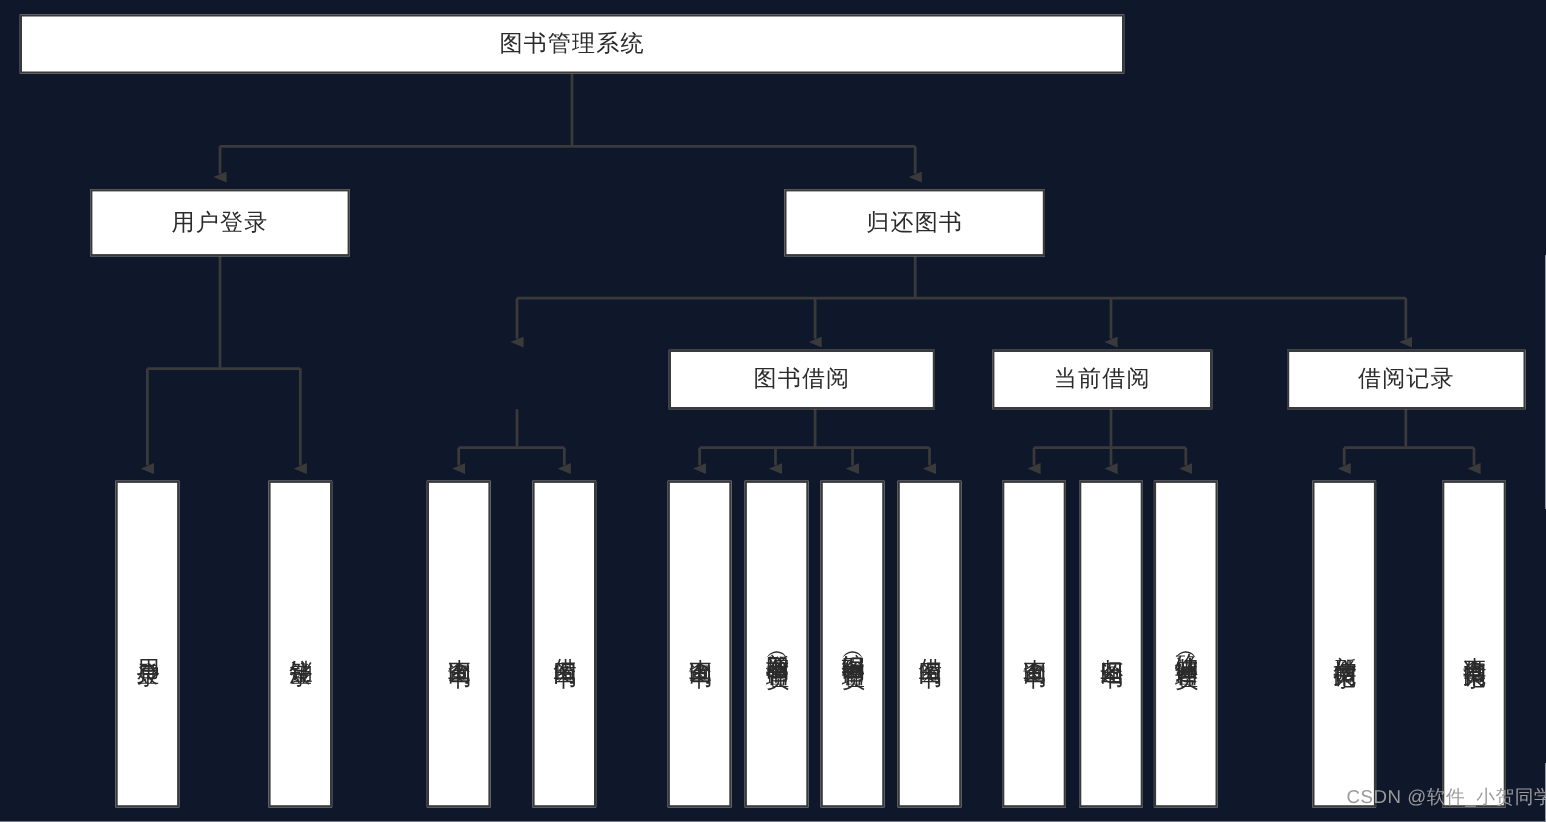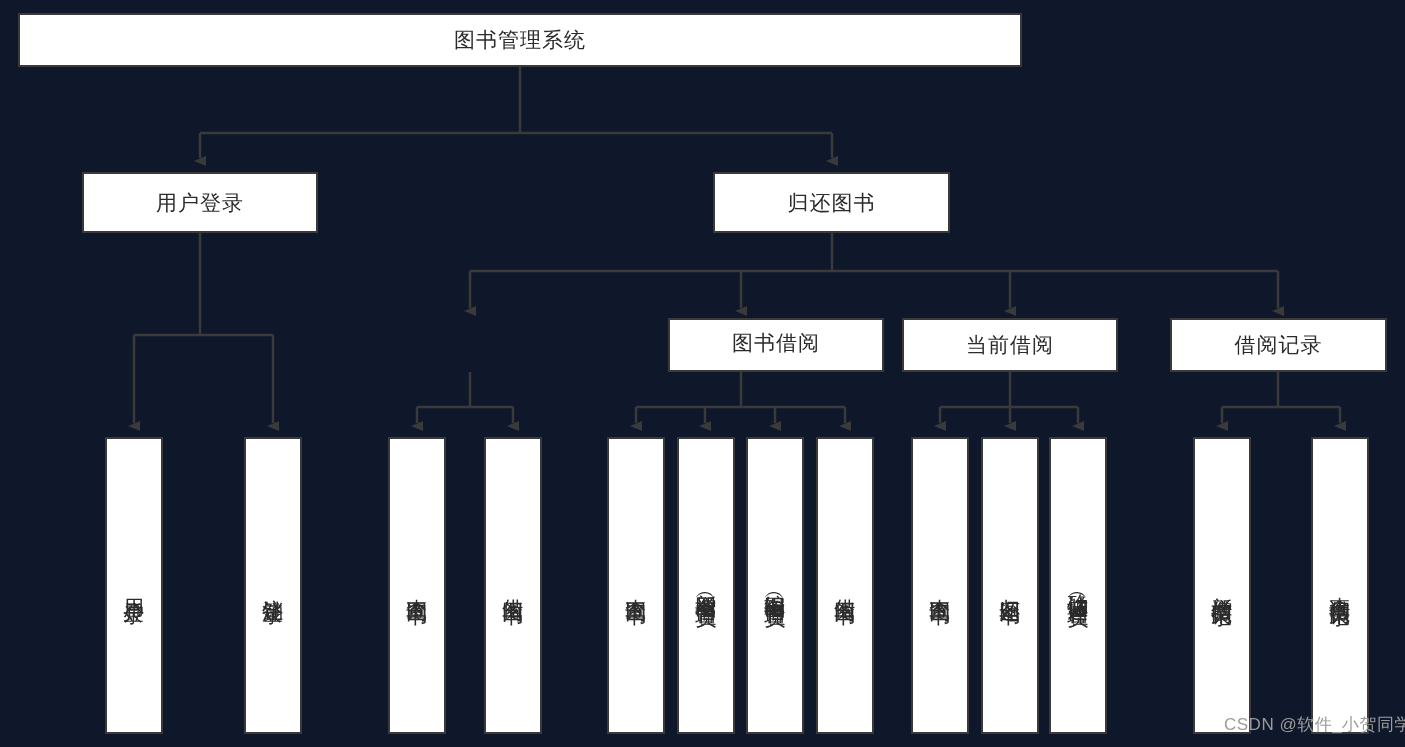--- a/index.html
+++ b/index.html
@@ -125,24 +125,24 @@
     <span>图书管理系统</span>
   </div>
 
   <div class="node horizontal" style="left:82px; top:172px; width:236px; height:61px;">
     <span>用户登录</span>
   </div>
   <div class="node horizontal" style="left:713px; top:172px; width:237px; height:61px;">
     <span>归还图书</span>
   </div>
 
-  <div class="node horizontal" style="left:668px; top:318px; width:216px; height:54px;font-family:Liberation Mono, monospace;">
+  <div class="node horizontal" style="left:608px; top:318px; width:242px; height:54px;">
     <span>图书借阅</span>
   </div>
-  <div class="node horizontal" style="left:902px; top:318px; width:216px; height:54px;">
+  <div class="node horizontal" style="left:902px; top:318px; width:200px; height:54px;">
     <span>当前借阅</span>
   </div>
   <div class="node horizontal" style="left:1170px; top:318px; width:217px; height:54px;">
     <span>借阅记录</span>
   </div>
 
   <div class="node vertical" style="left:105px; top:437px; width:58px; height:297px;">
     <span class="vtext">用户登录</span>
   </div>
   <div class="node vertical" style="left:244px; top:437px; width:58px; height:297px;">

